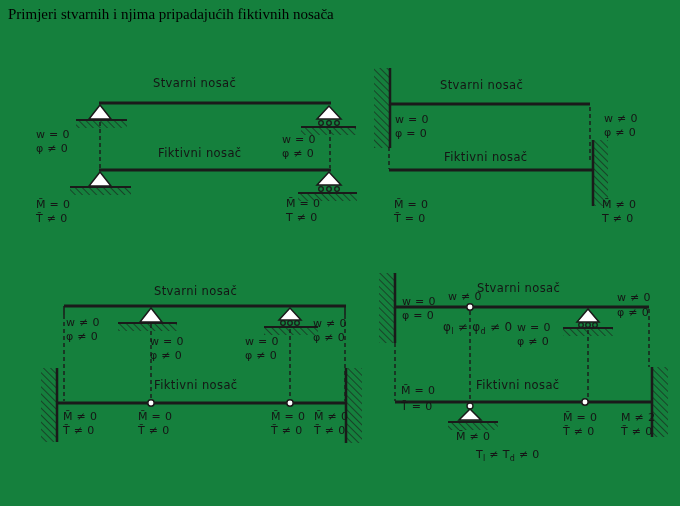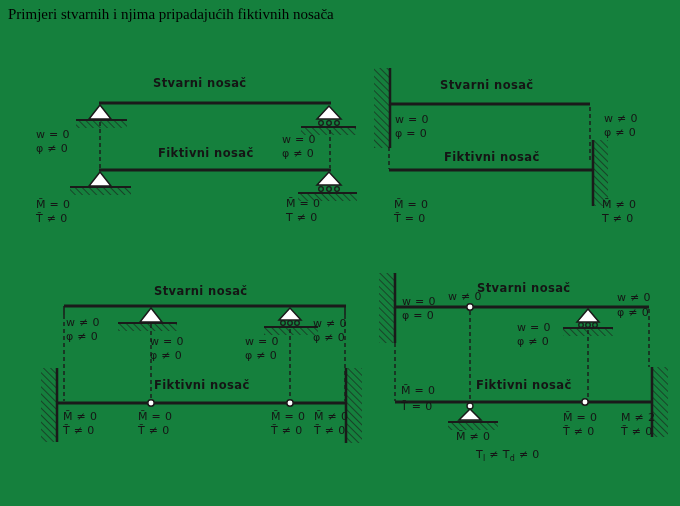--- a/index.html
+++ b/index.html
@@ -1,20 +1,20 @@
 <!DOCTYPE html>
 <html><head>
 <meta charset="utf-8">
 <style>
   html,body{margin:0;padding:0;background:#fff;}
   .canvas{position:relative;width:680px;height:506px;background:#15803d;overflow:hidden;
           font-family:"DejaVu Sans",sans-serif;color:#111;padding-left:36px;}
   .title{position:absolute;left:8px;top:6px;font-family:"Liberation Serif",serif;
          font-size:15px;color:#000;white-space:nowrap;}
-  .lbl{position:absolute;font-size:11.5px;font-weight:bold;letter-spacing:.4px;
+  .lbl{position:absolute;font-size:11.5px;font-weight:normal;letter-spacing:.4px;
        white-space:nowrap;color:#151515;}
   .ann{position:absolute;font-size:11px;font-weight:normal;line-height:14px;
        white-space:nowrap;color:#151515;letter-spacing:.3px;}
   .ann.lh15{line-height:15px;}
   .ann.lh16{line-height:16px;}
   .ann.big{font-size:12px;}
   sub{font-size:8px;}
   svg{position:absolute;left:0;top:0;}
 </style>
 </head>
@@ -220,20 +220,23 @@
     <div>T̄ ≠ 0</div>
   </div>
 
   <div class="lbl" style="left:477px;top:281px">Stvarni nosač</div>
   <div class="lbl" style="left:476px;top:378px">Fiktivni nosač</div>
   <div class="ann" style="left:402px;top:295px">
     <div>w = 0</div>
     <div>φ = 0</div>
   </div>
   <div class="ann" style="left:448px;top:290px">w ≠ 0</div>
+  <div class="ann big" style="left:443px;top:320px">
+    <span>φ</span><sub>l</sub><span> ≠ φ</span><sub>d</sub><span> ≠ 0</span>
+  </div>
   <div class="ann" style="left:517px;top:321px">
     <div>w = 0</div>
     <div>φ ≠ 0</div>
   </div>
   <div class="ann lh15" style="left:617px;top:290px">
     <div>w ≠ 0</div>
     <div>φ ≠ 0</div>
   </div>
   <div class="ann lh16" style="left:401px;top:383px">
     <div>M̄ = 0</div>

